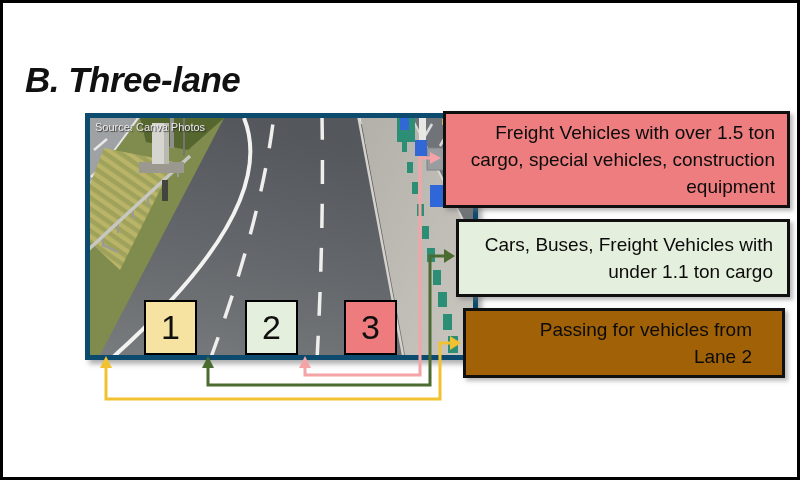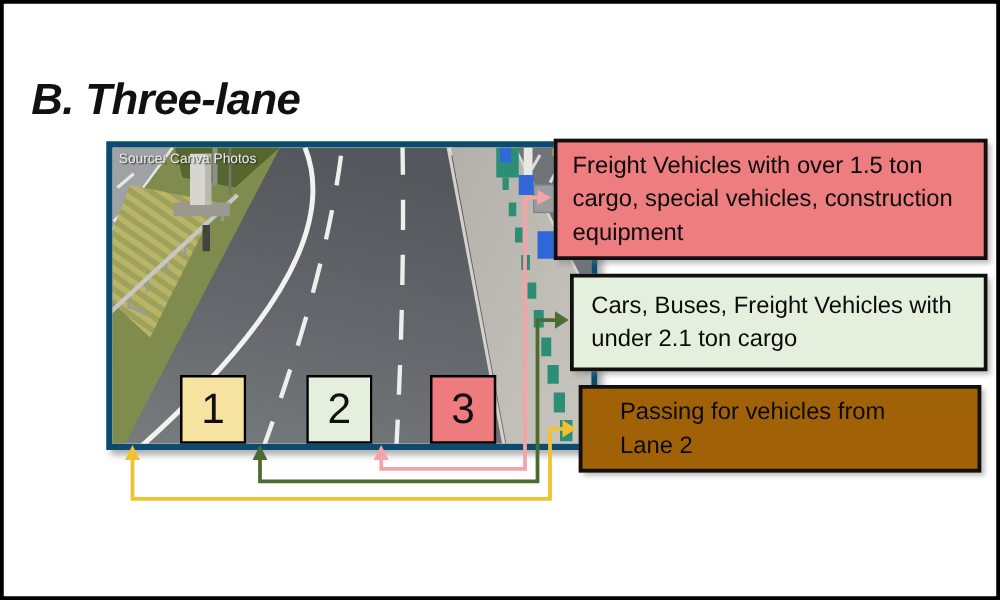--- a/index.html
+++ b/index.html
@@ -10,21 +10,21 @@
          font-style:italic;color:#111;letter-spacing:-0.5px;}
   .photo{position:absolute;left:34px;top:110px;width:383px;height:237px;
          border:5px solid #0c4a6e;box-shadow:4px 4px 5px rgba(110,110,110,.55);margin-left:48px;}
   .photo svg{display:block;}
   .source-label{position:absolute;left:5px;top:3px;font-size:11px;color:#ececec;
          text-shadow:1px 1px 1px rgba(40,40,40,.9);}
   .lane-box{position:absolute;top:182px;width:49px;height:51px;border:2px solid #000;
          display:flex;align-items:center;justify-content:center;font-size:34px;color:#101010;}
   .lane-1{left:54px;} .lane-2{left:155px;} .lane-3{left:254px;}
   .legend-box{position:absolute;border:3px solid #101010;box-sizing:border-box;
-         display:flex;align-items:center;justify-content:center;text-align:left;
+         display:flex;align-items:center;justify-content:center;text-align:right;
          font-size:19px;line-height:27px;color:#0b0b0b;
          box-shadow:3px 3px 4px rgba(120,120,120,.5);}
   .legend-0{left:440px;top:108px;width:347px;height:97px;padding:0 12px;}
   .legend-1{left:453px;top:216px;width:334px;height:78px;padding:0 14px;}
   .legend-2{left:460px;top:305px;width:322px;height:70px;padding:0 30px;}
   .connector-layer{position:absolute;left:0;top:0;width:800px;height:480px;pointer-events:none;}
 </style>
 </head>
 <body>
 
@@ -129,21 +129,21 @@
     </div>
     <div class="lane-box lane-3" style="background-color: rgb(238, 124, 126);">
       <span>3</span>
     </div>
   </div>
 
   <div class="legend-box legend-0" style="background-color: rgb(237, 125, 127);">
     <span>Freight Vehicles with over 1.5 ton cargo, special vehicles, construction equipment</span>
   </div>
   <div class="legend-box legend-1" style="background-color: rgb(229, 239, 221);">
-    <span>Cars, Buses, Freight Vehicles with under 2.1 ton cargo</span>
+    <span>Cars, Buses, Freight Vehicles with under 1.1 ton cargo</span>
   </div>
   <div class="legend-box legend-2" style="background-color: #a16207;">
     <span>Passing for vehicles from Lane 2</span>
   </div>
 
   <svg class="connector-layer" width="800" height="480" viewBox="0 0 800 480">
 
     <g stroke="#f4a3a6" fill="#f4a3a6">
       <path d="M302,363 L302,372 L417,372 L417,155 L429,155" fill="none" stroke-width="3"></path>
       <polygon points="296,365 308,365 302,353" stroke="none"></polygon>

